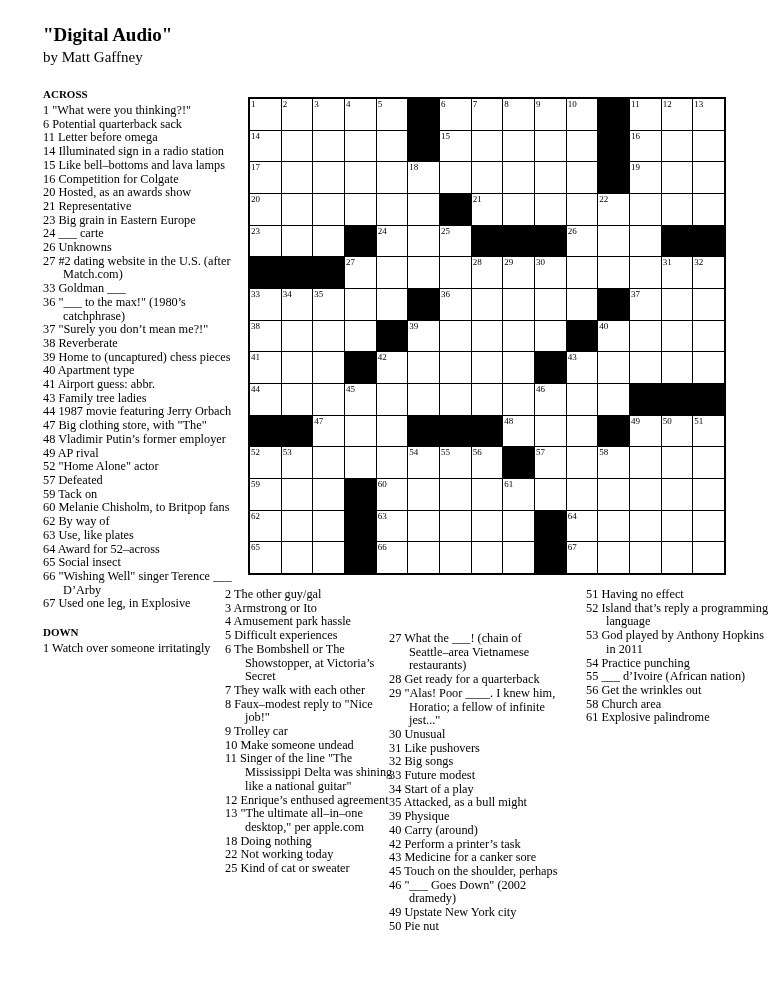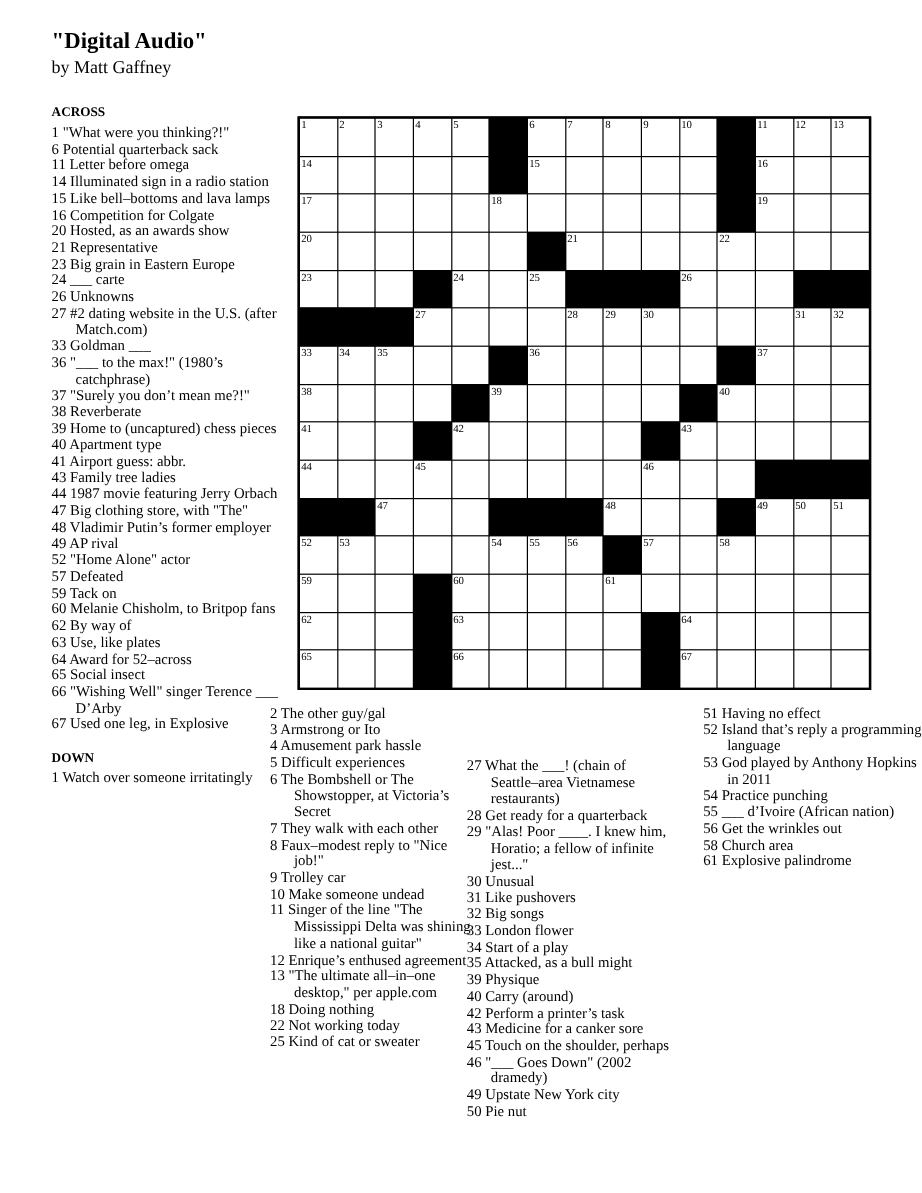--- a/index.html
+++ b/index.html
@@ -454,21 +454,21 @@
       <div class="clue"><span>22</span> <span>Not working today</span></div>
       <div class="clue"><span>25</span> <span>Kind of cat or sweater</span></div>
     </div>
   <div id="down-col3" class="clue-col">
       <div class="clue"><span>27</span> <span>What the ___! (chain of Seattle–area Vietnamese restaurants)</span></div>
       <div class="clue"><span>28</span> <span>Get ready for a quarterback</span></div>
       <div class="clue"><span>29</span> <span>"Alas! Poor ____.  I knew him, Horatio; a fellow of infinite jest..."</span></div>
       <div class="clue"><span>30</span> <span>Unusual</span></div>
       <div class="clue"><span>31</span> <span>Like pushovers</span></div>
       <div class="clue"><span>32</span> <span>Big songs</span></div>
-      <div class="clue"><span>33</span> <span>London flower</span></div>
+      <div class="clue"><span>33</span> <span>Future modest</span></div>
       <div class="clue"><span>34</span> <span>Start of a play</span></div>
       <div class="clue"><span>35</span> <span>Attacked, as a bull might</span></div>
       <div class="clue"><span>39</span> <span>Physique</span></div>
       <div class="clue"><span>40</span> <span>Carry (around)</span></div>
       <div class="clue"><span>42</span> <span>Perform a printer’s task</span></div>
       <div class="clue"><span>43</span> <span>Medicine for a canker sore</span></div>
       <div class="clue"><span>45</span> <span>Touch on the shoulder, perhaps</span></div>
       <div class="clue"><span>46</span> <span>"___ Goes Down" (2002 dramedy)</span></div>
       <div class="clue"><span>49</span> <span>Upstate New York city</span></div>
       <div class="clue"><span>50</span> <span>Pie nut</span></div>

